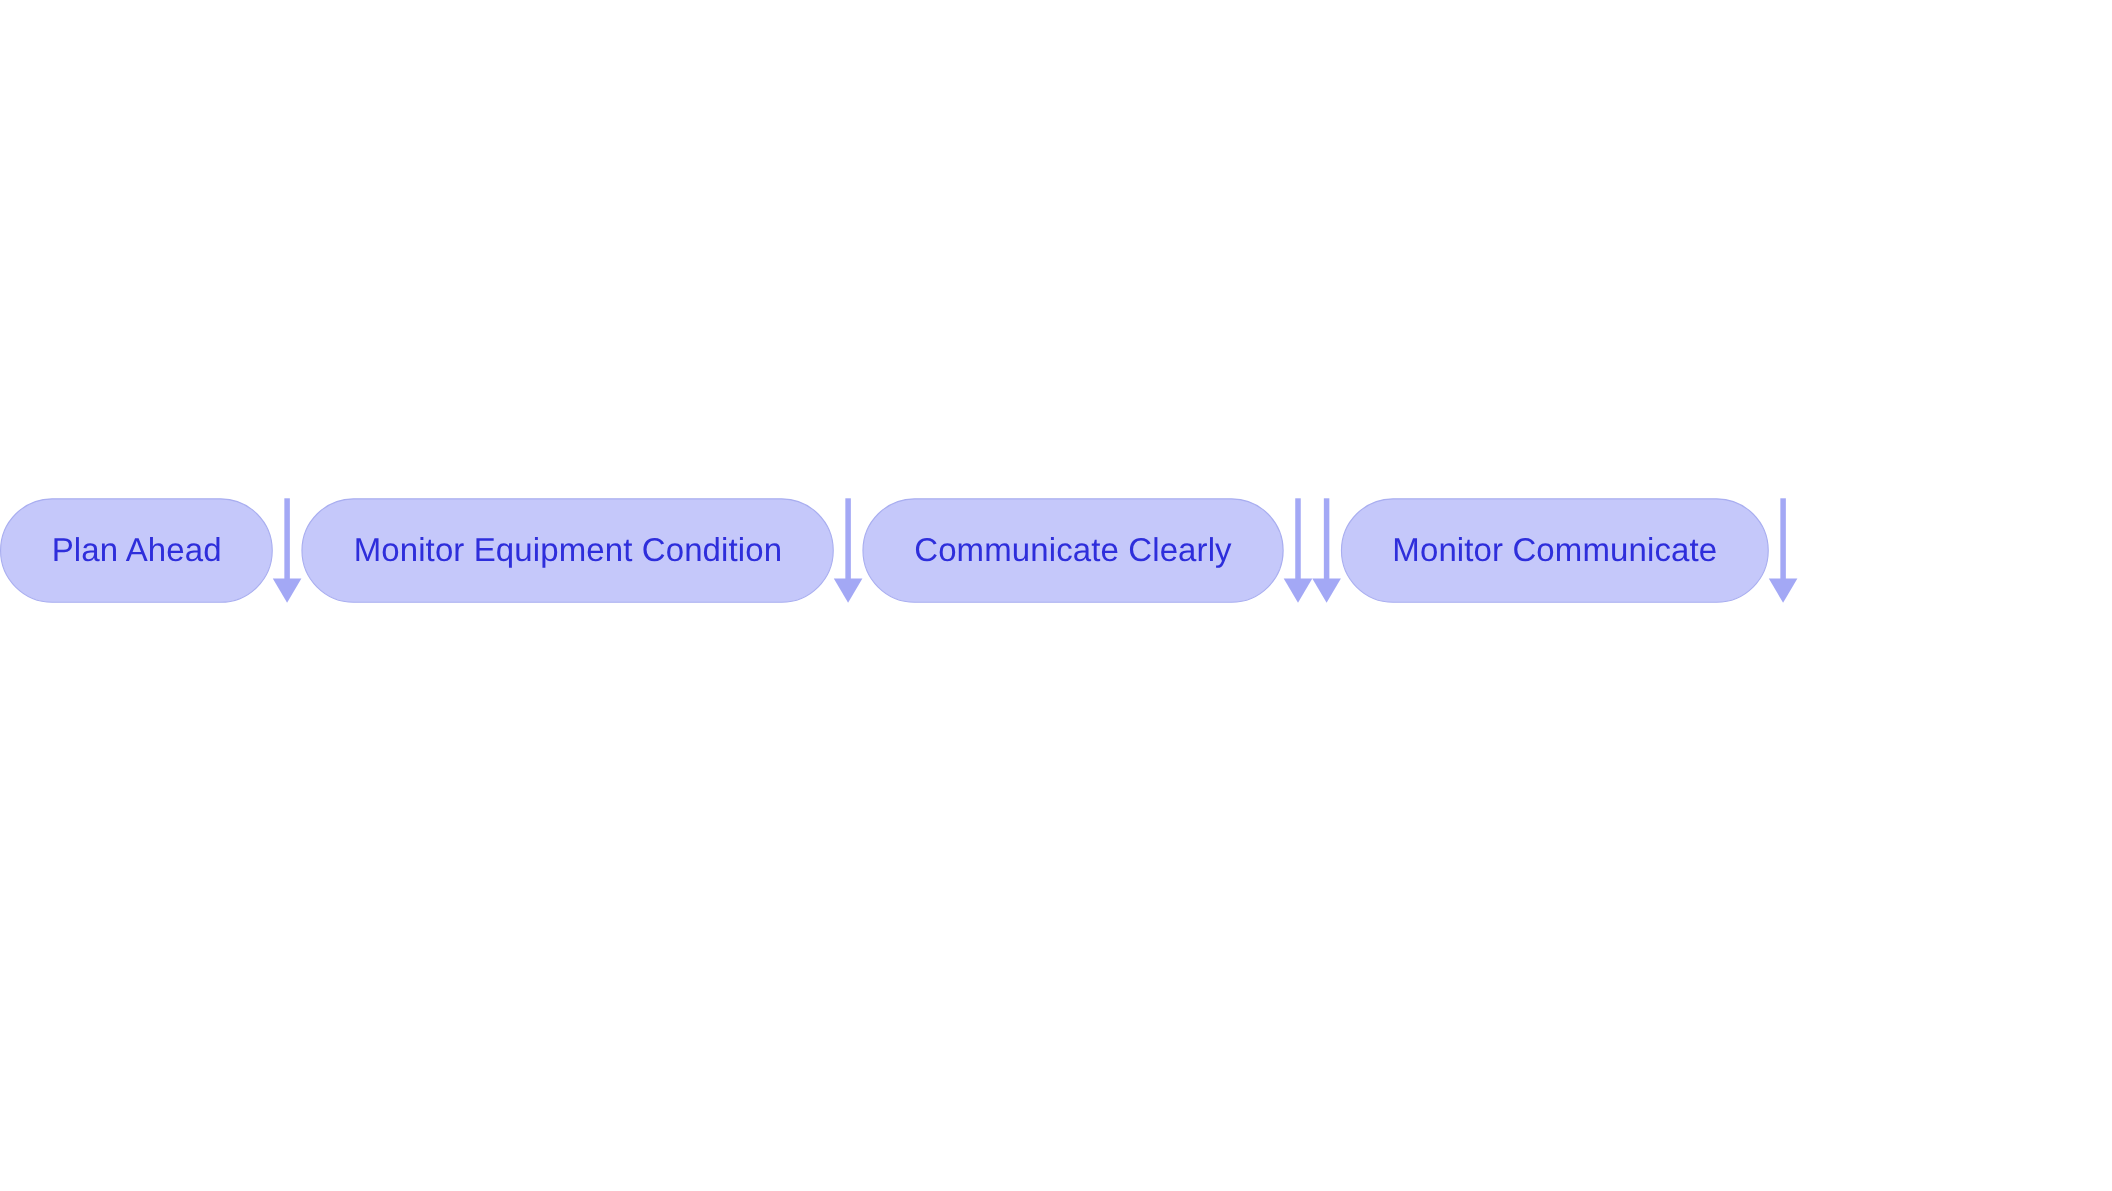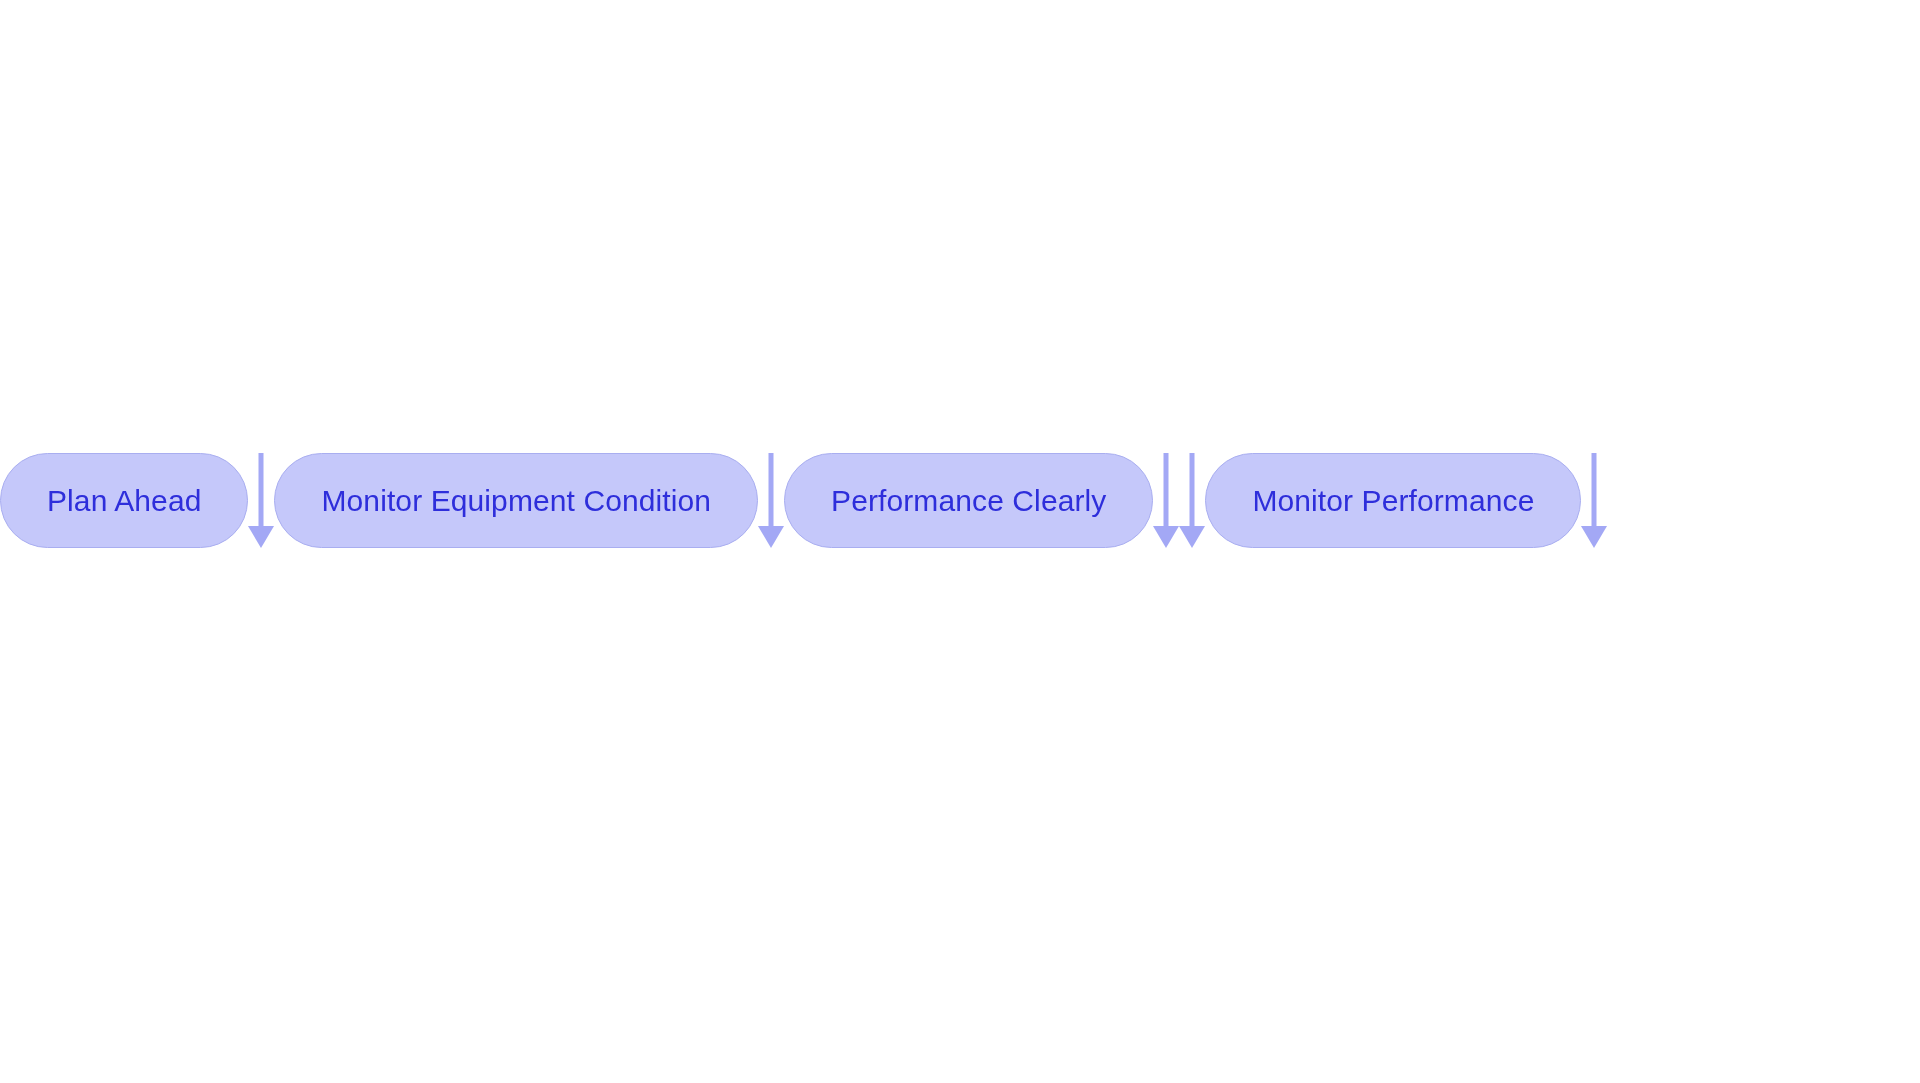--- a/index.html
+++ b/index.html
@@ -99,36 +99,36 @@
     <div class="flow-node">
       <span class="flow-node-label">Monitor Equipment Condition</span>
     </div>
 
     <div class="flow-connector">
       <div class="conn-line"></div>
       <div class="conn-head"></div>
     </div>
 
     <div class="flow-node">
-      <span class="flow-node-label">Performance Clearly</span>
+      <span class="flow-node-label">Communicate Clearly</span>
     </div>
 
     <div class="flow-connector">
       <div class="conn-line"></div>
       <div class="conn-head"></div>
     </div>
 
 
     <div class="flow-connector">
       <div class="conn-line"></div>
       <div class="conn-head"></div>
     </div>
 
     <div class="flow-node">
-      <span class="flow-node-label">Monitor Performance</span>
+      <span class="flow-node-label">Monitor Communicate</span>
     </div>
 
     <div class="flow-connector">
       <div class="conn-line"></div>
       <div class="conn-head"></div>
     </div>
 
 
   </div>
 </div>

